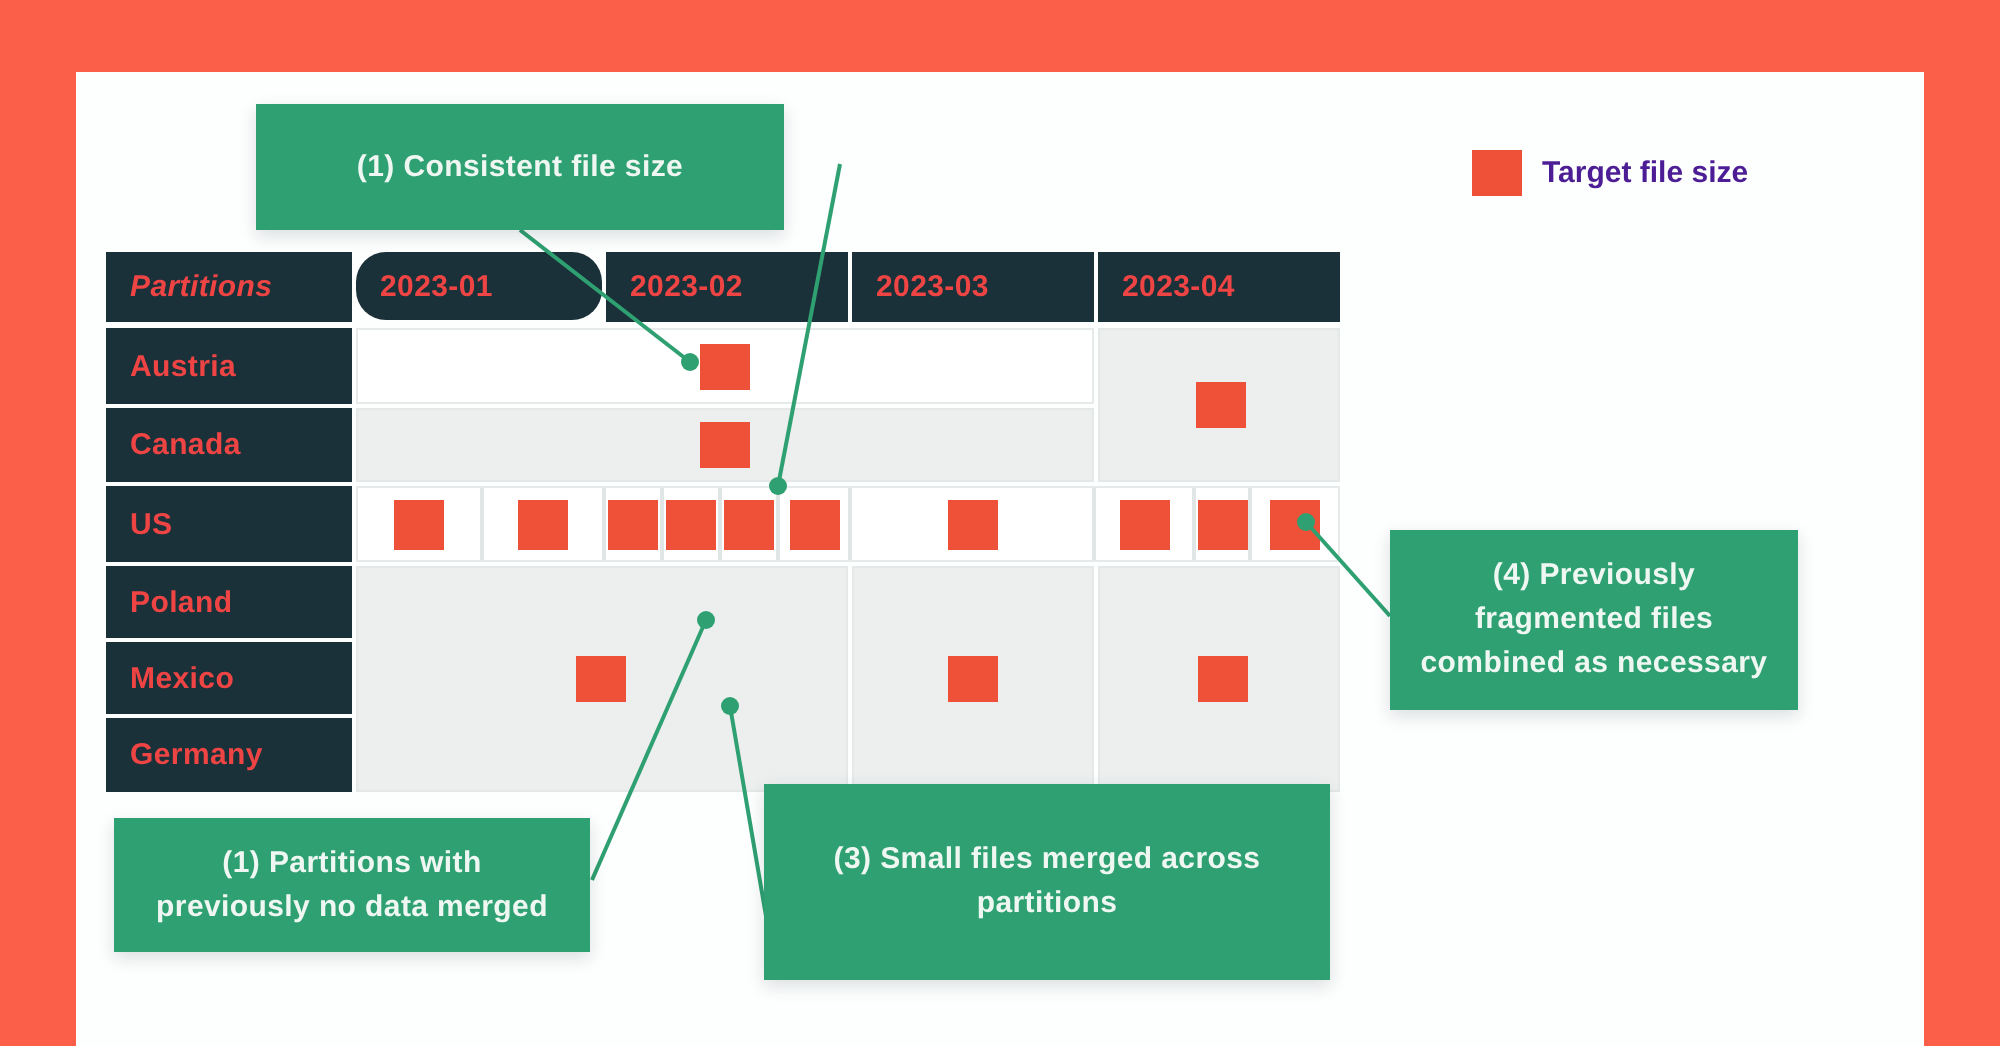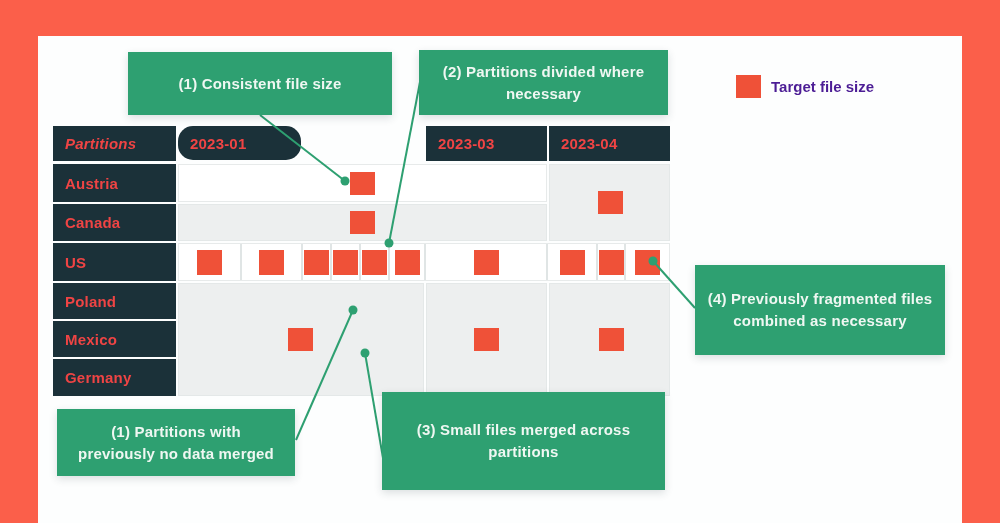--- a/index.html
+++ b/index.html
@@ -55,20 +55,21 @@
   #wires{position:absolute;left:0;top:0;width:1000px;height:523px;pointer-events:none;}
 </style>
 </head>
 <body>
 
 <div id="page">
   <div id="panel"></div>
 
   <div class="dcell italic" style="left:53px;top:126px;width:123px;height:35px;">Partitions</div>
   <div class="dcell" style="left:178px;top:126px;width:123px;height:34px;border-radius:15px;">2023-01</div>
+  <div class="dcell" style="left:303px;top:126px;width:121px;height:35px;">2023-02</div>
   <div class="dcell" style="left:426px;top:126px;width:121px;height:35px;">2023-03</div>
   <div class="dcell" style="left:549px;top:126px;width:121px;height:35px;">2023-04</div>
 
   <div class="dcell" style="left:53px;top:164px;width:123px;height:38px;">Austria</div>
   <div class="dcell" style="left:53px;top:204px;width:123px;height:37px;text-align:center;">Canada</div>
   <div class="dcell" style="left:53px;top:243px;width:123px;height:38px;">US</div>
   <div class="dcell" style="left:53px;top:283px;width:123px;height:36px;">Poland</div>
   <div class="dcell" style="left:53px;top:321px;width:123px;height:36px;">Mexico</div>
   <div class="dcell" style="left:53px;top:359px;width:123px;height:37px;">Germany</div>
 
@@ -130,22 +131,21 @@
     <g fill="#2EA071" stroke="none">
       <circle cx="345" cy="181" r="4.5"></circle>
       <circle cx="389" cy="243" r="4.5"></circle>
       <circle cx="353" cy="310" r="4.5"></circle>
       <circle cx="365" cy="353" r="4.5"></circle>
       <circle cx="653" cy="261" r="4.5"></circle>
     </g>
   </svg>
 
   <div class="callout" style="left:128px;top:52px;width:264px;height:63px;padding:6px 18px;">(1) Consistent file size</div>
-  <div class="callout" style="left:419px;top:50px;width:249px;height:65px;padding:6px 16px;">(2) Partitions divided where necessary</div>
   <div class="callout" style="left:57px;top:409px;width:238px;height:67px;padding:6px 14px;">(1) Partitions with previously no data merged</div>
   <div class="callout" style="left:382px;top:392px;width:283px;height:98px;padding:20px 30px;">(3) Small files merged across partitions</div>
-  <div class="callout" style="left:695px;top:265px;width:250px;height:90px;padding:6px 12px;text-align:center;">(4) Previously fragmented files combined as necessary</div>
+  <div class="callout" style="left:695px;top:265px;width:204px;height:90px;padding:6px 12px;text-align:center;">(4) Previously fragmented files combined as necessary</div>
 
   <div id="legend">
     <div class="swatch"></div>
     <div class="lab">Target file size</div>
   </div>
 </div>
 
 </body></html>

